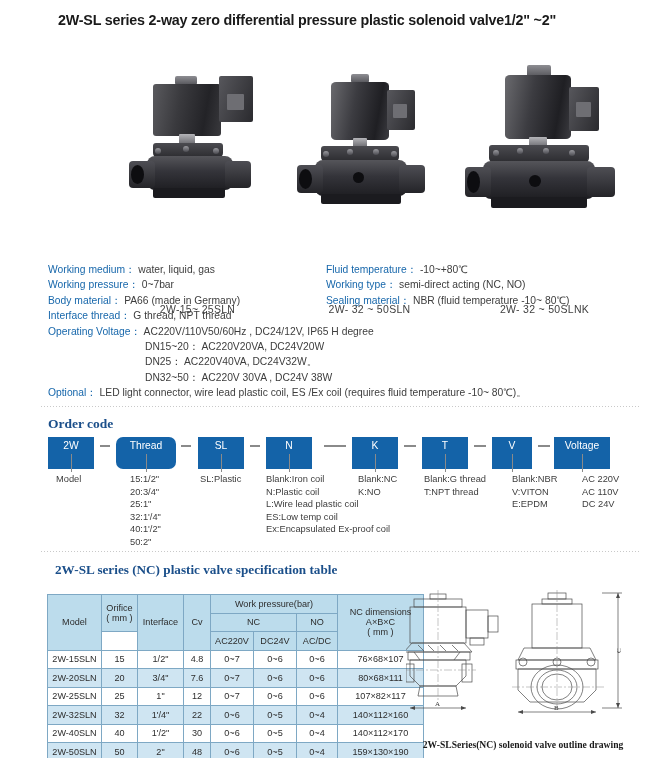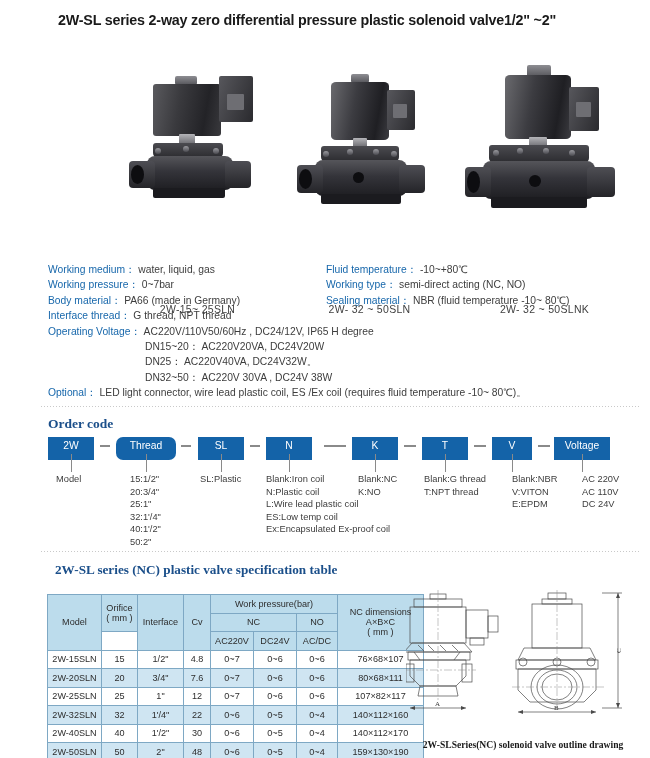--- a/index.html
+++ b/index.html
@@ -52,21 +52,21 @@
   .dotrule{position:absolute;left:40px;width:600px;height:1px;
     background-image:radial-gradient(circle,#c9c9c9 0.6px,transparent 0.7px);
     background-size:3px 1px;background-repeat:repeat-x;}
 
   
   .sec-head{position:absolute;font-family:"Liberation Serif",serif;font-weight:bold;color:#1b4f8a;}
   #order-head{left:48px;top:416px;font-size:13.5px;}
 
   .oc{position:absolute;left:48px;top:437px;width:600px;height:24px;}
   .oc-box{
-    position:absolute;top:0;height:23px;background:#1463a8;color:#fff;
+    position:absolute;top:0;height:32px;background:#1463a8;color:#fff;
     font-size:10.3px;line-height:17px;text-align:center;white-space:nowrap;
   }
   .oc-dash{position:absolute;top:8px;height:1.6px;background:#8a8a8a;}
   .oc-stem{position:absolute;width:1px;background:#8a8a8a;}
   .oc-desc{position:absolute;font-size:9.3px;line-height:12.6px;color:#3d3d3d;white-space:nowrap;}
 
   
   #table-head{left:55px;top:562px;font-size:13.2px;}
   table.spec{
     position:absolute;left:47px;top:594px;border-collapse:collapse;

